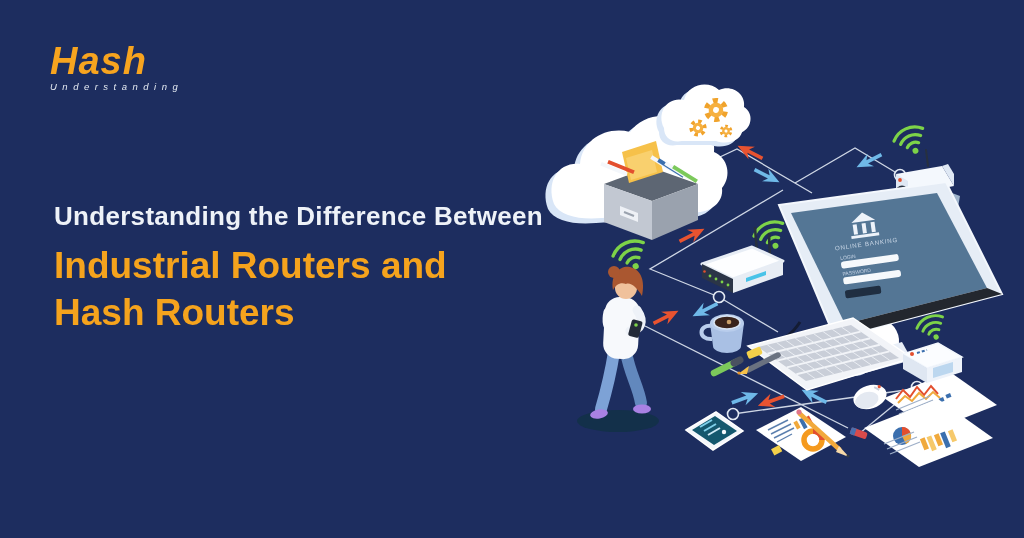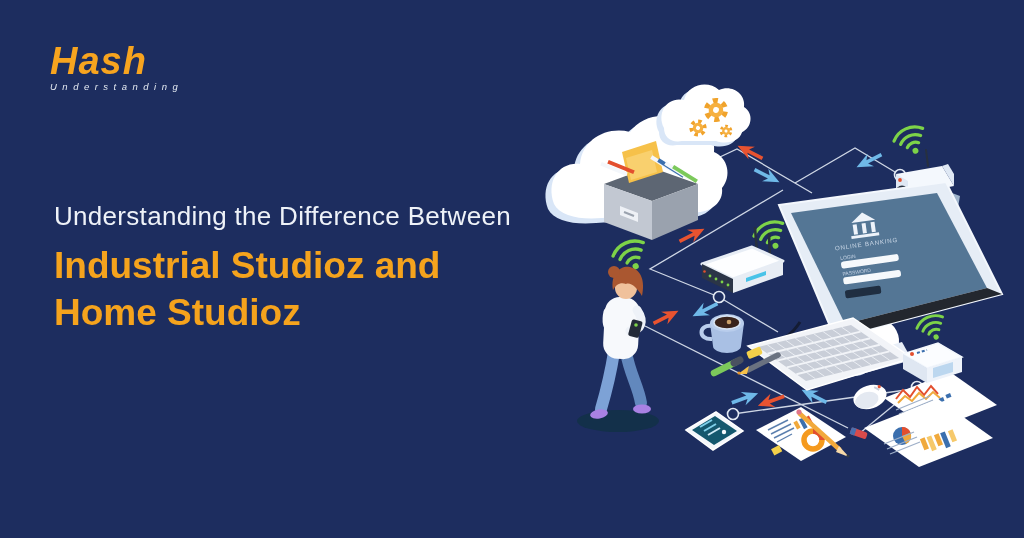--- a/index.html
+++ b/index.html
@@ -6,41 +6,41 @@
   .canvas{position:relative;width:1024px;height:538px;background:#1d2d5f;overflow:hidden;
           font-family:"Liberation Sans",sans-serif;padding-left:16px;}
   
   .logo{position:absolute;left:50px;top:42px;font-style:italic;line-height:1;}
   .logo-row{display:flex;align-items:baseline;}
   .logo-hash{color:#f7a41f;font-size:38px;font-weight:800;letter-spacing:1px;}
   .logo-studioz{color:#31ace4;font-size:33px;font-weight:700;letter-spacing:1px;}
   .logo-tagline{color:#e4eaf2;font-size:9.5px;letter-spacing:5.5px;text-align:right;margin-top:2px;padding-right:4px;}
   
   .headline{position:absolute;left:54px;top:201px;}
-  .headline-sub{color:#eef2f8;font-size:26px;font-weight:400;letter-spacing:.3px;margin:0 12px 10px 0;}
+  .headline-sub{color:#eef2f8;font-size:26px;font-weight:700;letter-spacing:.3px;margin:0 12px 10px 0;}
   .headline-main{color:#f5a31d;font-size:37px;font-weight:800;line-height:1.28;margin:0;}
   .illustration{position:absolute;left:0;top:0;}
   svg text{font-family:"Liberation Sans",sans-serif;}
 </style>
 </head>
 <body>
 
 <div class="canvas">
 
   <div class="logo">
     <div class="logo-row">
       <span class="logo-hash">Hash</span>
     </div>
     <div class="logo-tagline">Understanding</div>
   </div>
 
   <div class="headline">
     <p class="headline-sub">Understanding the Difference Between</p>
-    <p class="headline-main"><span>Industrial Studioz and</span><br>
-    <span>Home Studioz</span></p>
+    <p class="headline-main"><span>Industrial Routers and</span><br>
+    <span>Hash Routers</span></p>
   </div>
 
   <svg class="illustration" width="1024" height="538" viewBox="0 0 1024 538">
     <defs>
       <g id="wifi" fill="none" stroke="#7dd348" stroke-linecap="round">
         <circle cx="0" cy="9" r="3.1" fill="#7dd348" stroke="none"></circle>
         <path d="M-6.5,2.5 a9.5,9.5 0 0 1 13,0" stroke-width="3.4"></path>
         <path d="M-11.5,-3.5 a16.5,16.5 0 0 1 23,0" stroke-width="3.4"></path>
         <path d="M-16.5,-9.5 a23.5,23.5 0 0 1 33,0" stroke-width="3.4"></path>
       </g>

